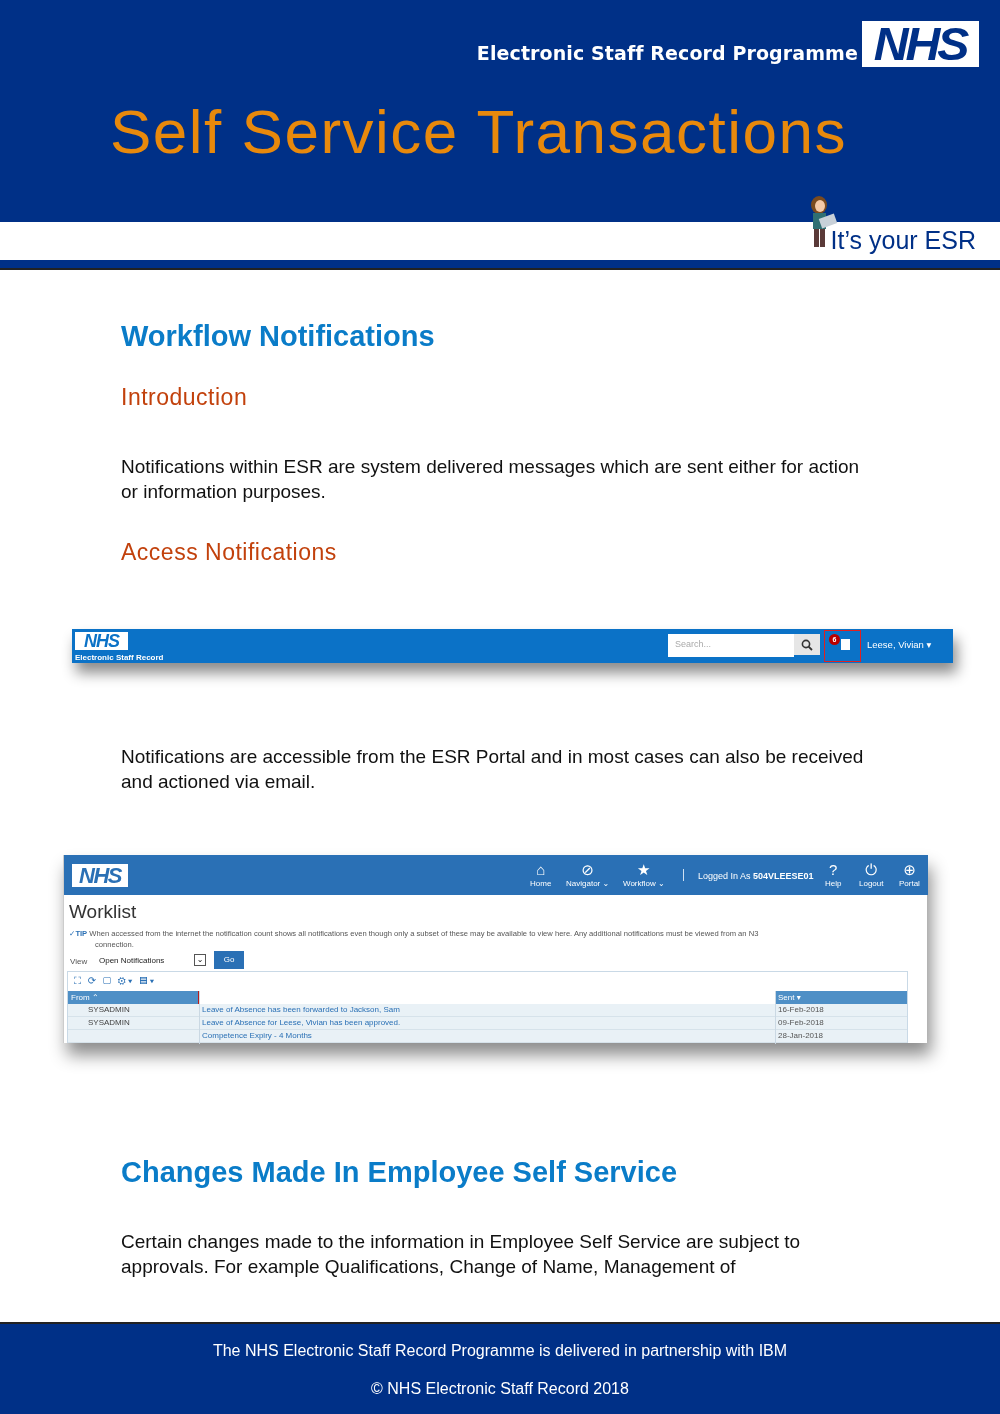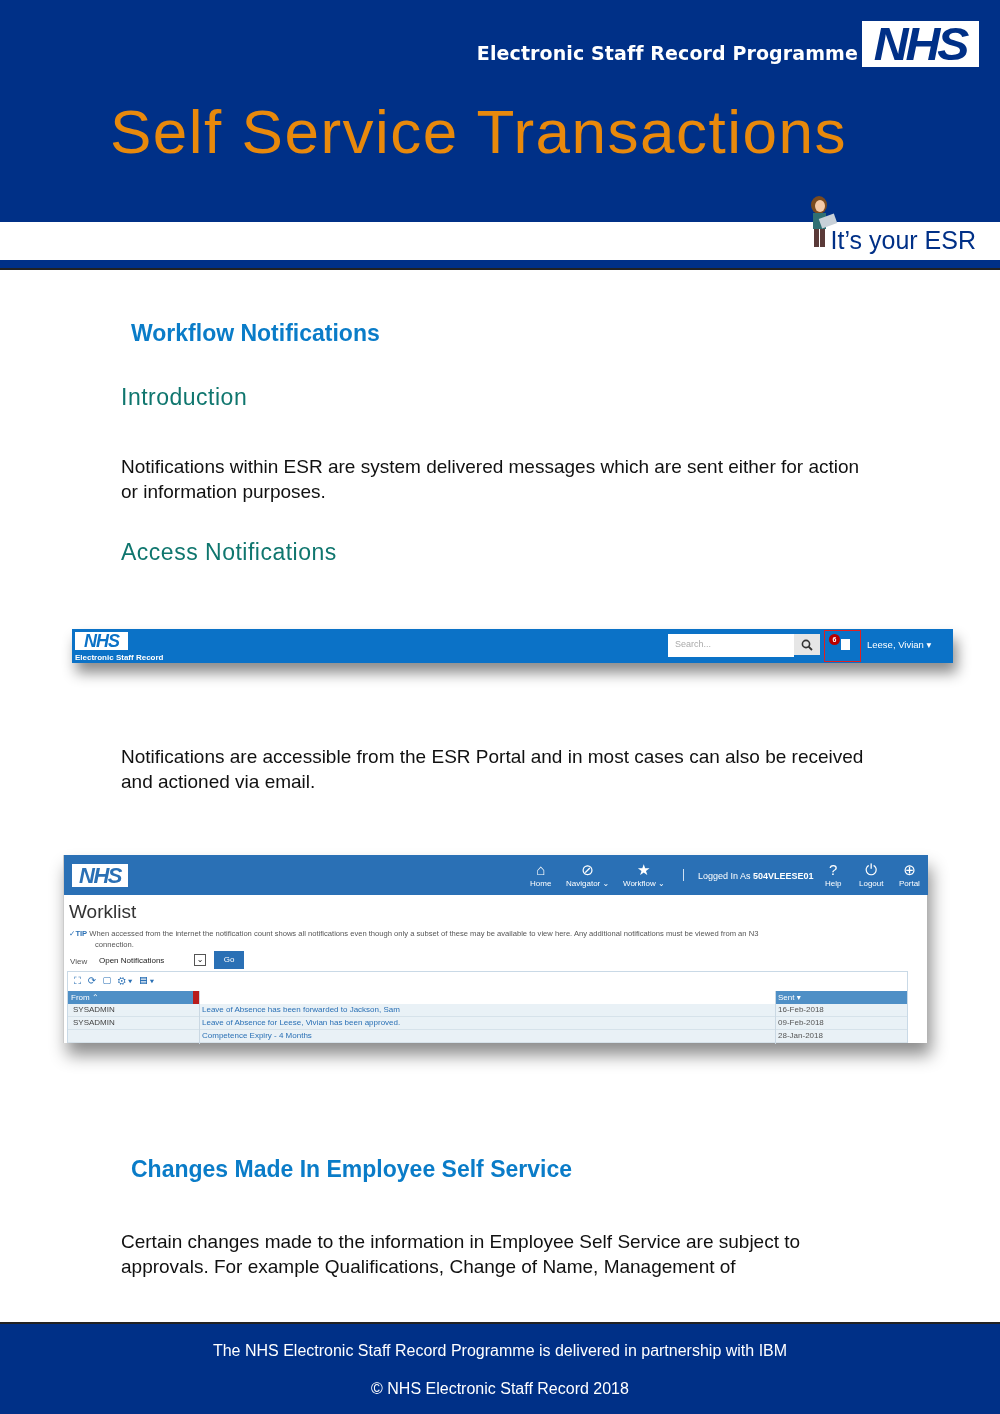--- a/index.html
+++ b/index.html
@@ -14,22 +14,22 @@
   .doc-title { position: absolute; left: 110px; top: 96px; color: #e8890c; font-size: 62px; letter-spacing: 1.5px; }
   .date { position: absolute; right: 24px; top: 196px; color: #fff; font-size: 19px; margin-top: 28px; }
 
   .white-band { position: absolute; left: 0; top: 222px; width: 1000px; height: 38px; background: #fff; }
   .tagline { position: absolute; right: 24px; top: 226px; color: #003087; font-size: 25px; }
   .blue-band { position: absolute; left: 0; top: 260px; width: 1000px; height: 10px; background: #003087; border-bottom: 2px solid #222; }
 
   .avatar { position: absolute; left: 806px; top: 196px; width: 32px; height: 54px; }
 
   
-  .h1 { position: absolute; left: 131px; color: #0a7cc8; font-weight: bold; font-size: 23px; }
-  .h2 { position: absolute; left: 121px; color: #0f766e; font-size: 23px; letter-spacing: 0.5px; }
+  .h1 { position: absolute; left: 121px; color: #0a7cc8; font-weight: bold; font-size: 29px; }
+  .h2 { position: absolute; left: 121px; color: #c2410c; font-size: 23px; letter-spacing: 0.5px; }
   .para { position: absolute; left: 121px; width: 760px; font-size: 19px; line-height: 25px; color: #111; }
 
   
   .shot1 { position: absolute; left: 72px; top: 629px; width: 881px; height: 34px; background: #0b72c7; box-shadow: 4px 10px 14px rgba(0,0,0,0.45); }
   .shot1 .logo { position: absolute; left: 3px; top: 3px; width: 53px; height: 18px; background: #fff; display: flex; align-items: center; justify-content: center; }
   .shot1 .logo span { color: #0b72c7; font-weight: bold; font-style: italic; font-size: 18px; letter-spacing: -1px; line-height: 1; }
   .shot1 .sub { position: absolute; left: 3px; top: 24px; color: #fff; font-size: 8px; font-weight: bold; }
   .shot1 .search { position: absolute; left: 596px; top: 5px; width: 126px; height: 23px; background: #fff; color: #aaa; font-size: 9px; padding: 5px 7px; }
   .shot1 .search-btn { position: absolute; left: 722px; top: 5px; width: 26px; height: 21px; background: #e6e6e6; display: flex; align-items: center; justify-content: center; }
   .shot1 .notif { position: absolute; left: 752px; top: 1px; width: 37px; height: 32px; border: 1.5px solid #e02020; }
@@ -50,24 +50,24 @@
   .shot2 .title { position: absolute; left: 5px; top: 46px; font-size: 19px; color: #333; }
   .shot2 .tip { position: absolute; left: 5px; top: 73px; width: 855px; font-size: 7.6px; color: #555; line-height: 11px; }
   .shot2 .tip b { color: #2a70b5; }
   .shot2 .tip .indent { padding-left: 26px; display: block; }
   .shot2 .view-label { position: absolute; left: 6px; top: 102px; font-size: 8px; color: #555; }
   .shot2 .view-select { position: absolute; left: 32px; top: 98px; width: 115px; height: 15px; font-size: 8px; color: #222; padding: 3px 3px; }
   .shot2 .view-caret { position: absolute; left: 130px; top: 99px; width: 12px; height: 12px; border: 1px solid #555; font-size: 8px; text-align: center; line-height: 10px; }
   .shot2 .go { position: absolute; left: 150px; top: 96px; width: 30px; height: 18px; background: #2a70b5; color: #fff; font-size: 8px; text-align: center; line-height: 18px; }
   .shot2 .tbl-wrap { position: absolute; left: 3px; top: 116px; width: 841px; height: 72px; border: 1px solid #c9d9e6; }
   .shot2 .toolbar { position: absolute; left: 6px; top: 3px; font-size: 10px; color: #2a70b5; letter-spacing: 2px; }
-  .shot2 .th { position: absolute; top: 19px; height: 13px; background: #4e8fc6; color: #fff; font-size: 8px; padding: 2px 3px; border-right: 6px solid #b91c1c; }
+  .shot2 .th { position: absolute; top: 19px; height: 13px; background: #4e8fc6; color: #fff; font-size: 8px; padding: 2px 3px; border-right: 1px solid #b91c1c; }
   .shot2 .tr { position: absolute; left: 0; width: 839px; height: 13px; background: #e9f1f6; border-bottom: 1px solid #d6e2ea; font-size: 8px; }
   .shot2 .tr .c { position: absolute; top: 1px; }
-  .shot2 .tr .from { left: 5px; color: #444; text-align: right; }
+  .shot2 .tr .from { left: 20px; color: #444; text-align: right; }
   .shot2 .tr .subj { left: 134px; color: #2a70b5; }
   .shot2 .tr .sent { left: 710px; color: #555; }
   .shot2 .colsep { position: absolute; top: 19px; width: 1px; height: 53px; background: #cad8e3; }
 
   
   .footer { position: absolute; left: 0; top: 1322px; width: 1000px; height: 92px; background: #003087; border-top: 2px solid #222; color: #fff; text-align: center; font-size: 16px; }
   .footer .l1 { position: absolute; left: 0; width: 1000px; top: 18px; }
   .footer .l2 { position: absolute; left: 0; width: 1000px; top: 56px; }
 </style>
 </head>

